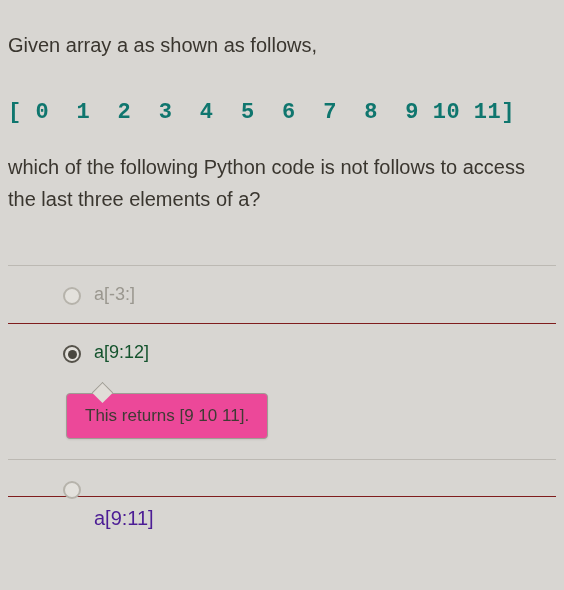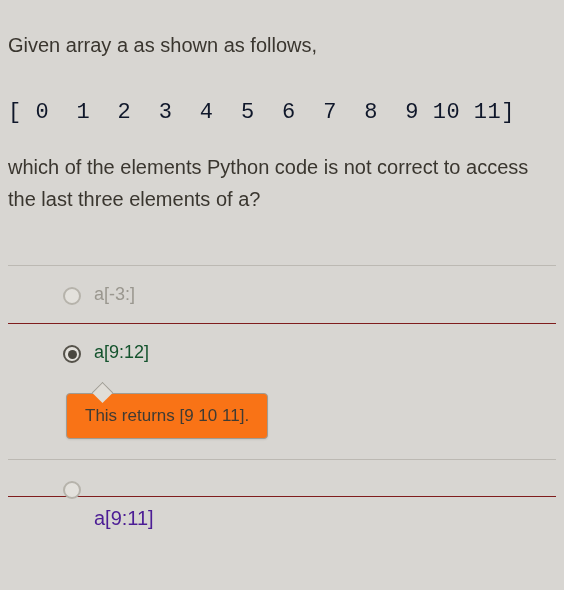--- a/index.html
+++ b/index.html
@@ -17,22 +17,22 @@
   }
   .question-text {
     font-size: 20px;
     line-height: 1.5;
     color: #3a362f;
     margin-bottom: 40px;
   }
   .array-display {
     font-family: "Courier New", Courier, monospace;
     font-size: 22px;
-    font-weight: 400;
-    color: #0f172a;
+    font-weight: 700;
+    color: #0f766e;
     letter-spacing: 0.5px;
     margin: 22px 0 26px 0;
     white-space: pre;
   }
   .question-text2 {
     font-size: 20px;
     line-height: 1.6;
     color: #3a362f;
     margin-bottom: 50px;
   }
@@ -80,21 +80,21 @@
   }
   .option-row.faded .radio {
     border-color: #b6b3ab;
   }
   .feedback-wrap {
     padding: 12px 0 20px 58px;
     border-bottom: 1px solid #bcb9b3;
   }
   .feedback {
     display: inline-block;
-    background: #f97316;
+    background: #ec4899;
     border: 1px solid #9f9c94;
     border-radius: 4px;
     padding: 12px 18px;
     font-size: 17px;
     color: #3f3b34;
     position: relative;
     box-shadow: 0 1px 2px rgba(0,0,0,0.08);
   }
   .feedback::before {
     content: "";
@@ -119,21 +119,21 @@
 </style>
 </head>
 <body>
 
 <div class="page">
 
   <div class="question-text">Given array a as shown as follows,</div>
 
   <div class="array-display">[ 0  1  2  3  4  5  6  7  8  9 10 11]</div>
 
-  <div class="question-text2">which of the elements Python code is not correct to access the last three elements of a?</div>
+  <div class="question-text2">which of the following Python code is not follows to access the last three elements of a?</div>
 
   <div class="options">
 
     <div class="option-row faded">
       <span class="radio"></span>
       <span class="option-label">a[-3:]</span>
     </div>
 
     <div class="option-row option-selected-block">
       <span class="radio selected"></span>

